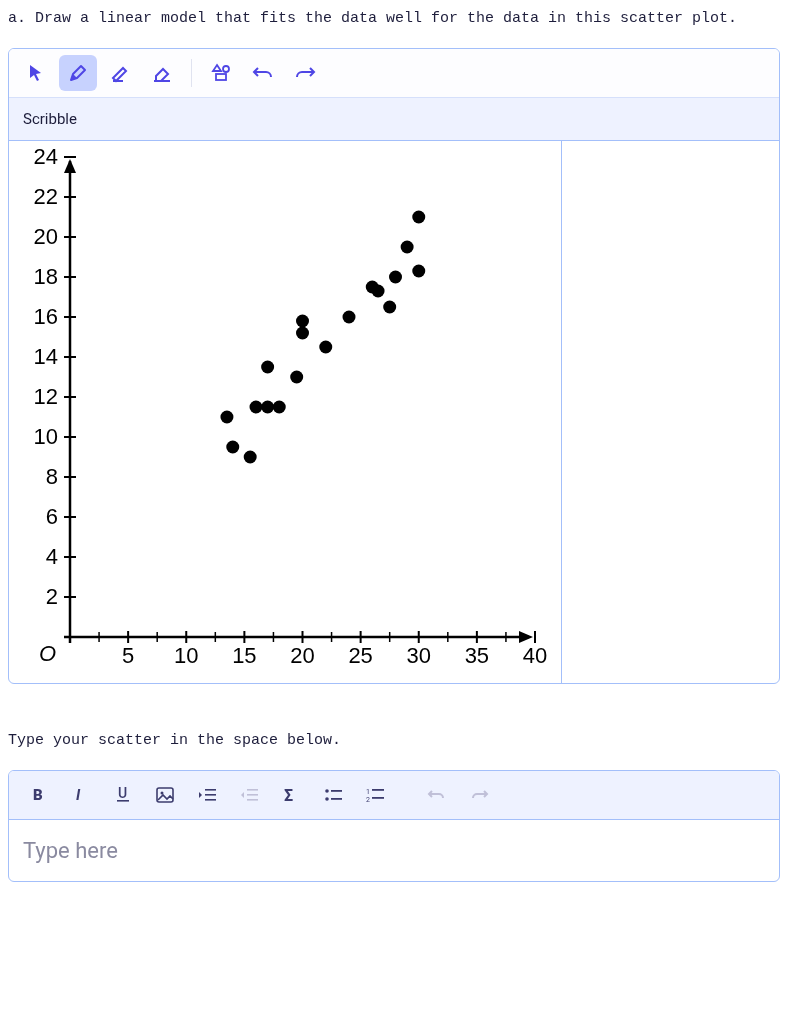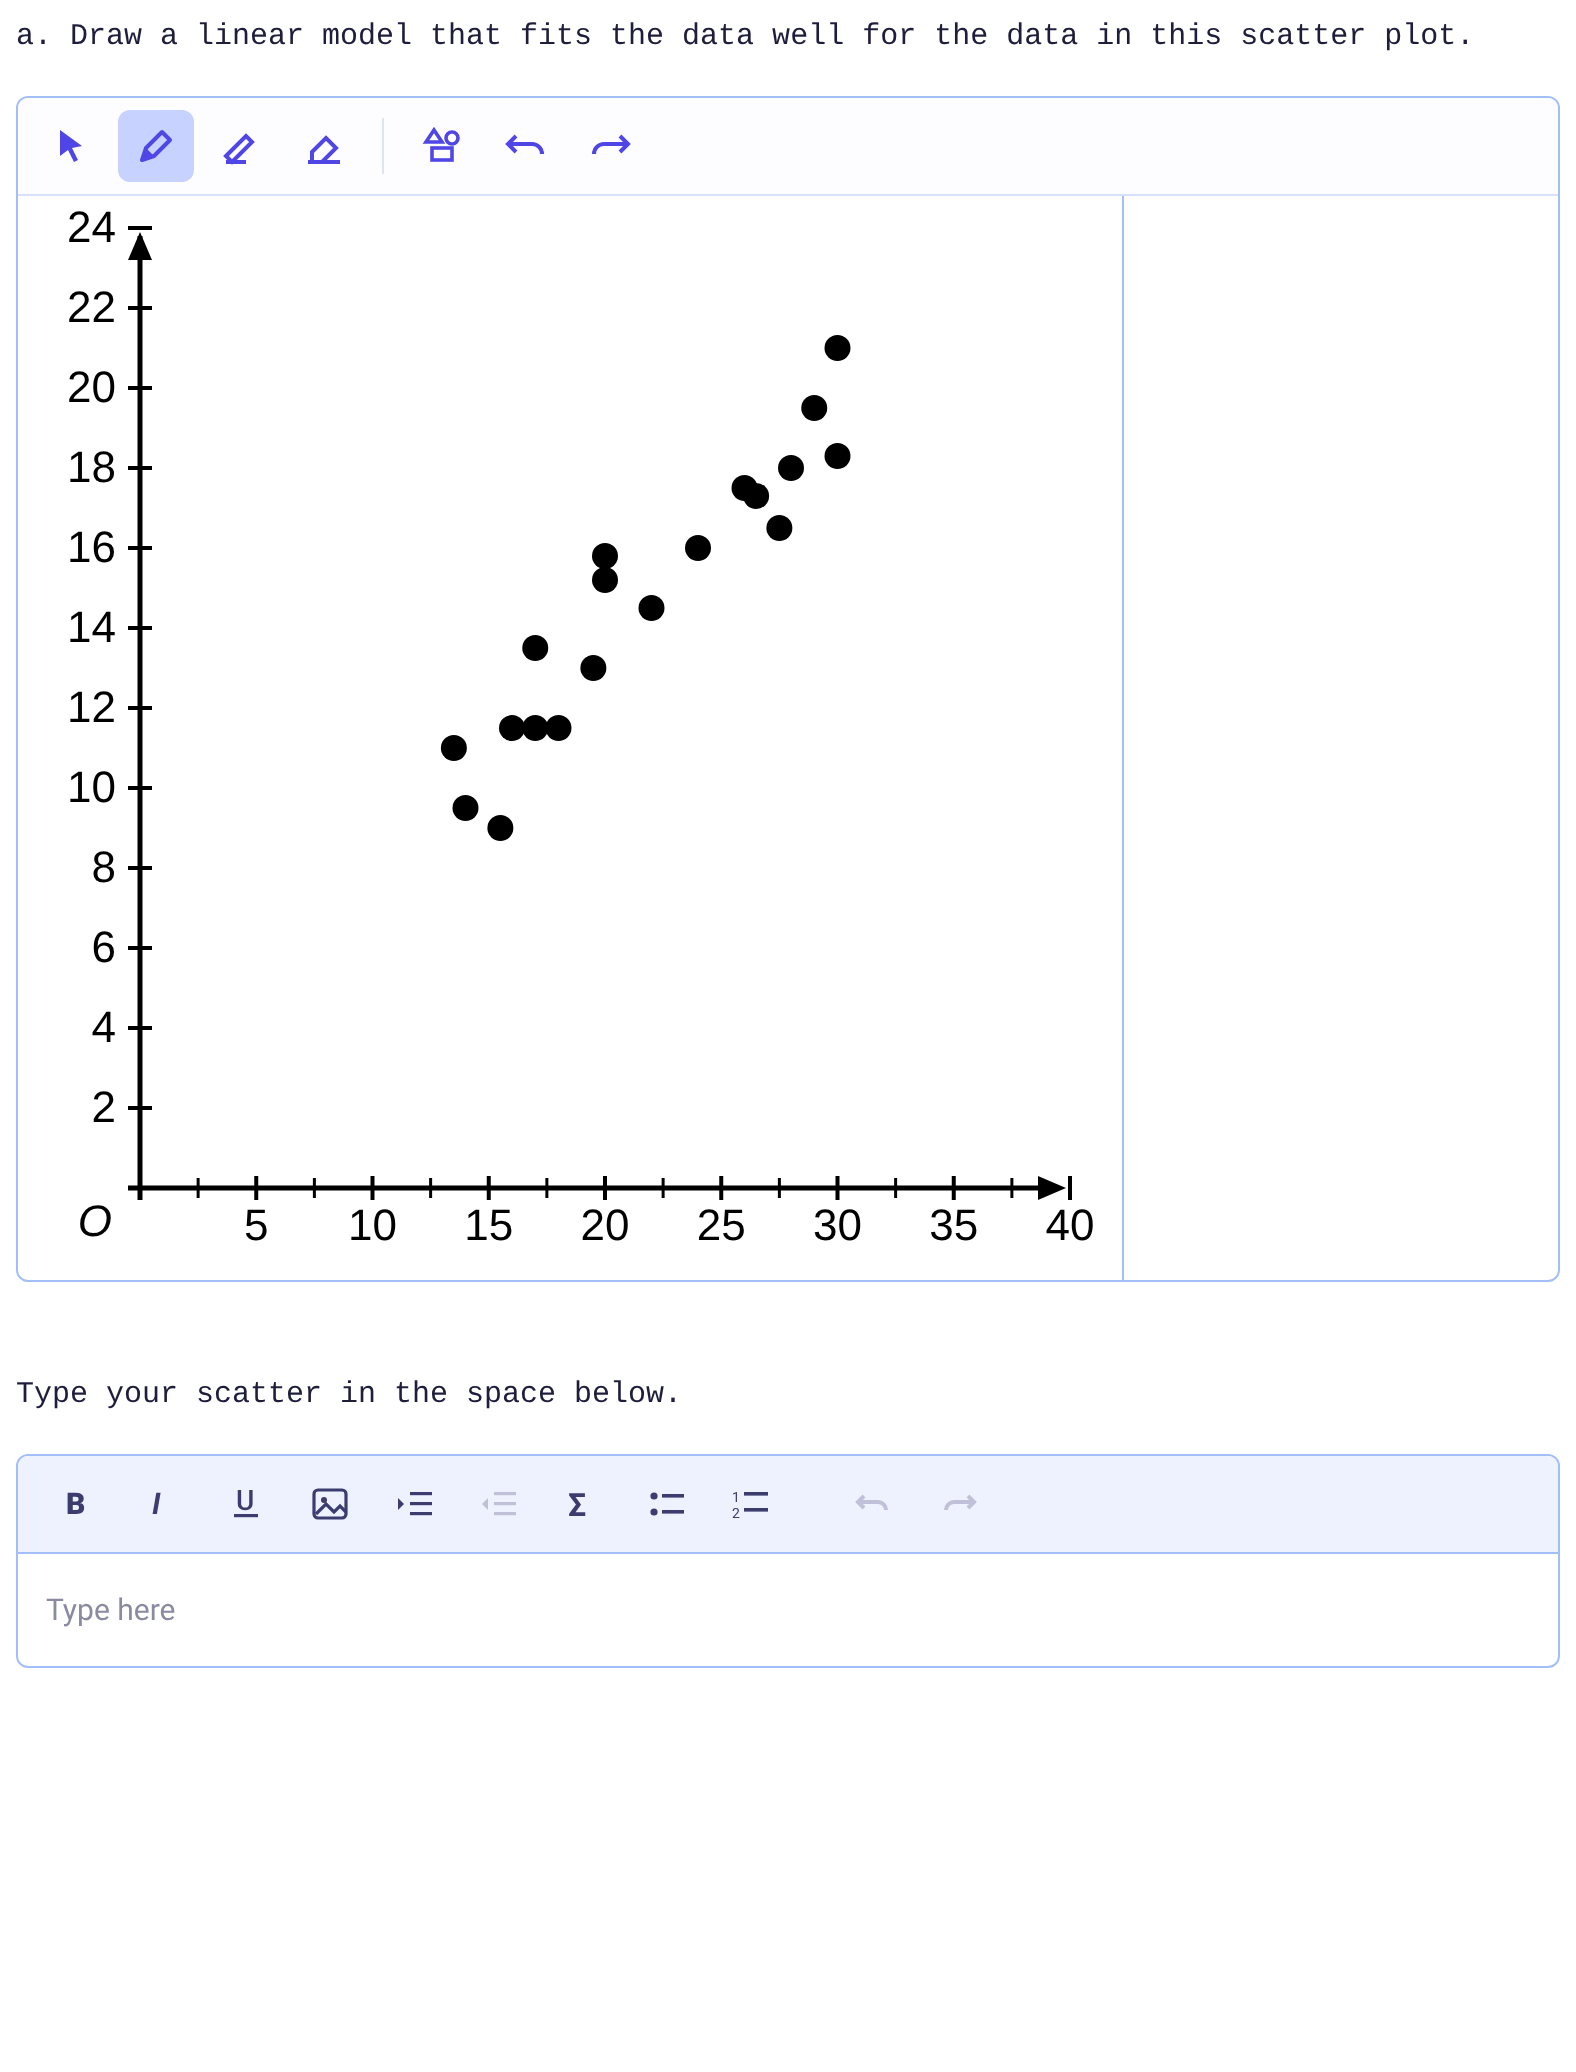--- a/index.html
+++ b/index.html
@@ -79,21 +79,21 @@
     gap: 2px;
   }
   .tb2 .tbtn { color: #3C3C6E; width: 40px; }
   .tb2 .disabled { color: #C0C0D0; }
   .editor {
     padding: 18px 14px;
     min-height: 56px;
   }
   .editor-placeholder {
     color: #8A8AA0;
-    font-size: 15px;
+    font-size: 22px;
     text-align: right;
   }
 </style>
 </head>
 <body>
 
 <div class="prompt">
   <p>a. Draw a linear model that fits the data well for the data in this scatter plot.</p>
 </div>
 
@@ -135,20 +135,23 @@
           <path d="M6 4 L2 8 L6 12" fill="none" stroke="#4F46E5" stroke-width="2"></path>
           <path d="M2 8 H14 A5 5 0 0 1 19 13" fill="none" stroke="#4F46E5" stroke-width="2"></path>
         </svg>
     </div>
     <div class="tbtn">
       <svg width="22" height="18" viewBox="0 0 22 18">
           <path d="M16 4 L20 8 L16 12" fill="none" stroke="#4F46E5" stroke-width="2"></path>
           <path d="M20 8 H8 A5 5 0 0 0 3 13" fill="none" stroke="#4F46E5" stroke-width="2"></path>
         </svg>
     </div>
+  </div>
+  <div class="subbar">
+    <span>Scribble</span>
   </div>
   <div class="canvas-area">
     <div class="chart-cell">
       <svg class="chart-svg" id="chart-svg" width="540" height="530">
           <line x1="55" y1="496" x2="55" y2="14" stroke="#000" stroke-width="2.5"></line>
           <path d="M 55 12 L 49 26 L 61 26 Z" fill="#000"></path>
           <line x1="49" y1="490" x2="514" y2="490" stroke="#000" stroke-width="2.5"></line>
           <path d="M 518 490 L 504 484 L 504 496 Z" fill="#000"></path>
           <line x1="49" y1="450" x2="61" y2="450" stroke="#000" stroke-width="2"></line>
           <text x="43" y="457" text-anchor="end" font-size="22" fill="#000">2</text>

